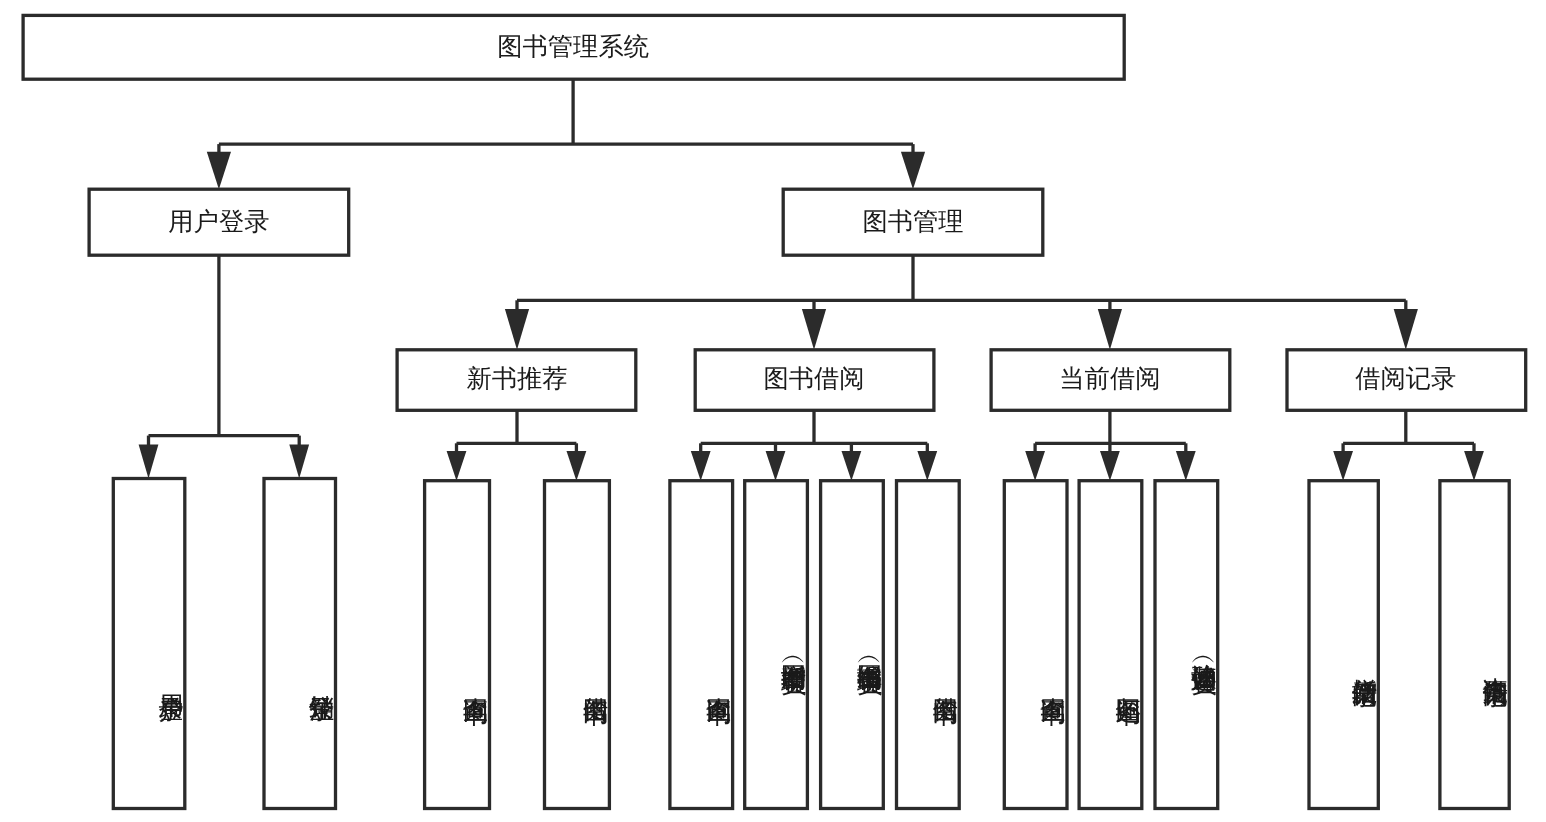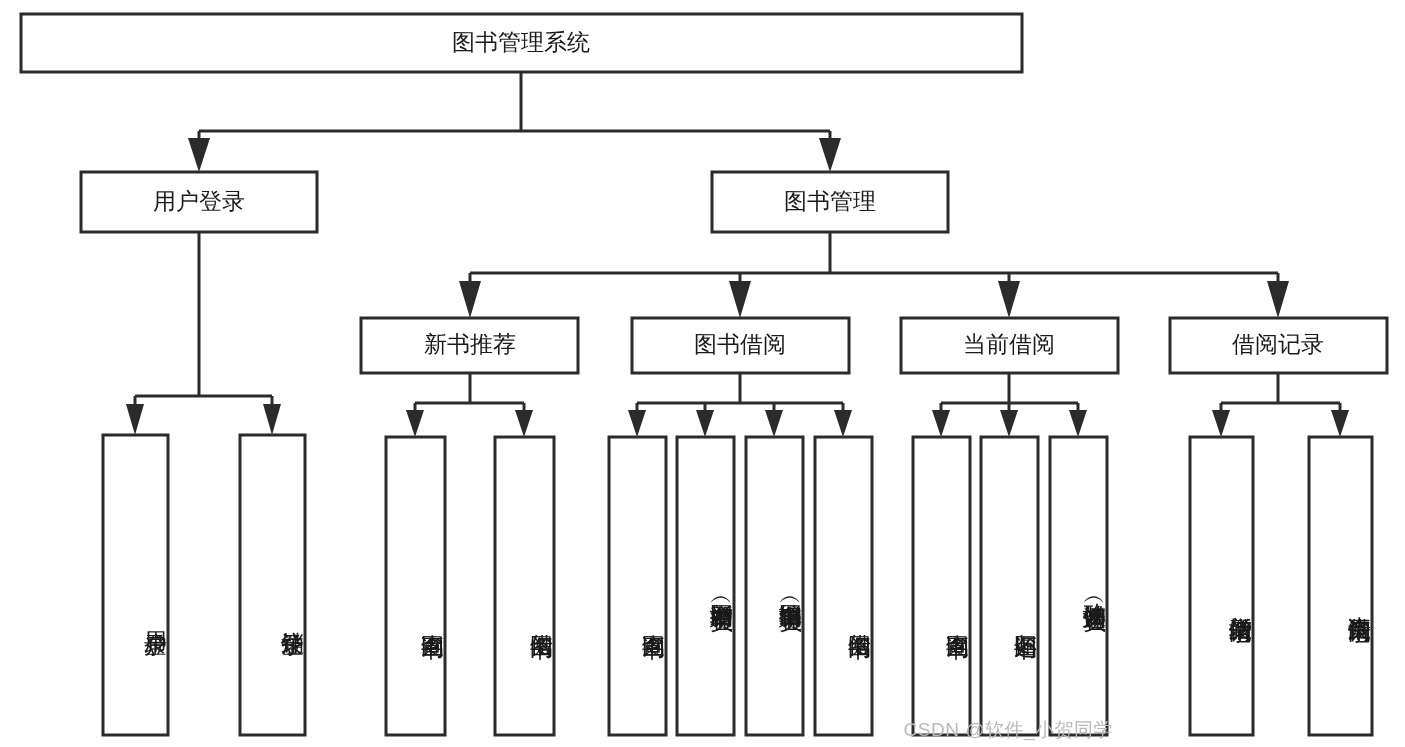--- a/index.html
+++ b/index.html
@@ -218,14 +218,13 @@
   <div class="vlabel" style="left:913px; top:500px; width:57px; height:235px;">查询图书</div>
 
   <div class="vlabel" style="left:981px; top:500px; width:57px; height:235px;">归还图书</div>
 
   <div class="vlabel" style="left:1050px; top:443px; width:57px; height:292px;">确认归还（管理员）</div>
 
   <div class="vlabel" style="left:1190px; top:466px; width:63px; height:269px;">新增借阅记录</div>
 
   <div class="vlabel" style="left:1309px; top:466px; width:63px; height:269px;">查询借阅记录</div>
 
-  <div class="watermark">CSDN @软件_小贺同学</div>
 </div>
 
 </body></html>

